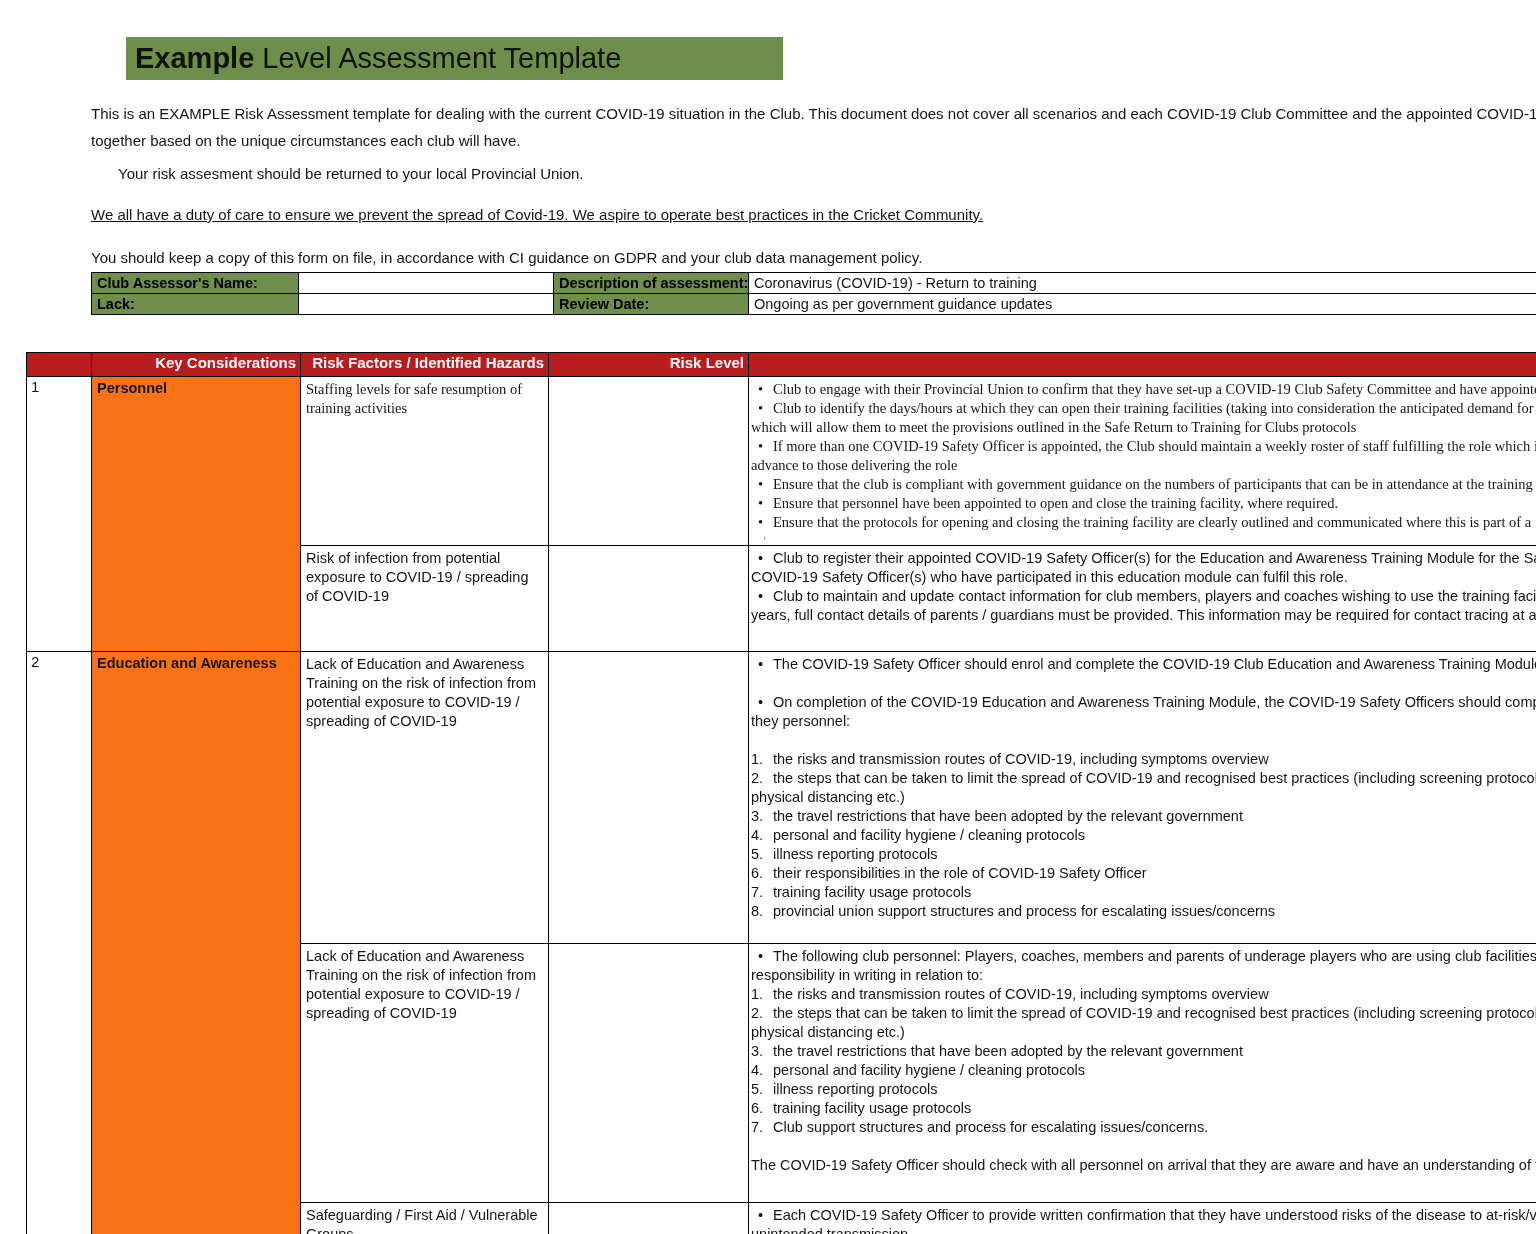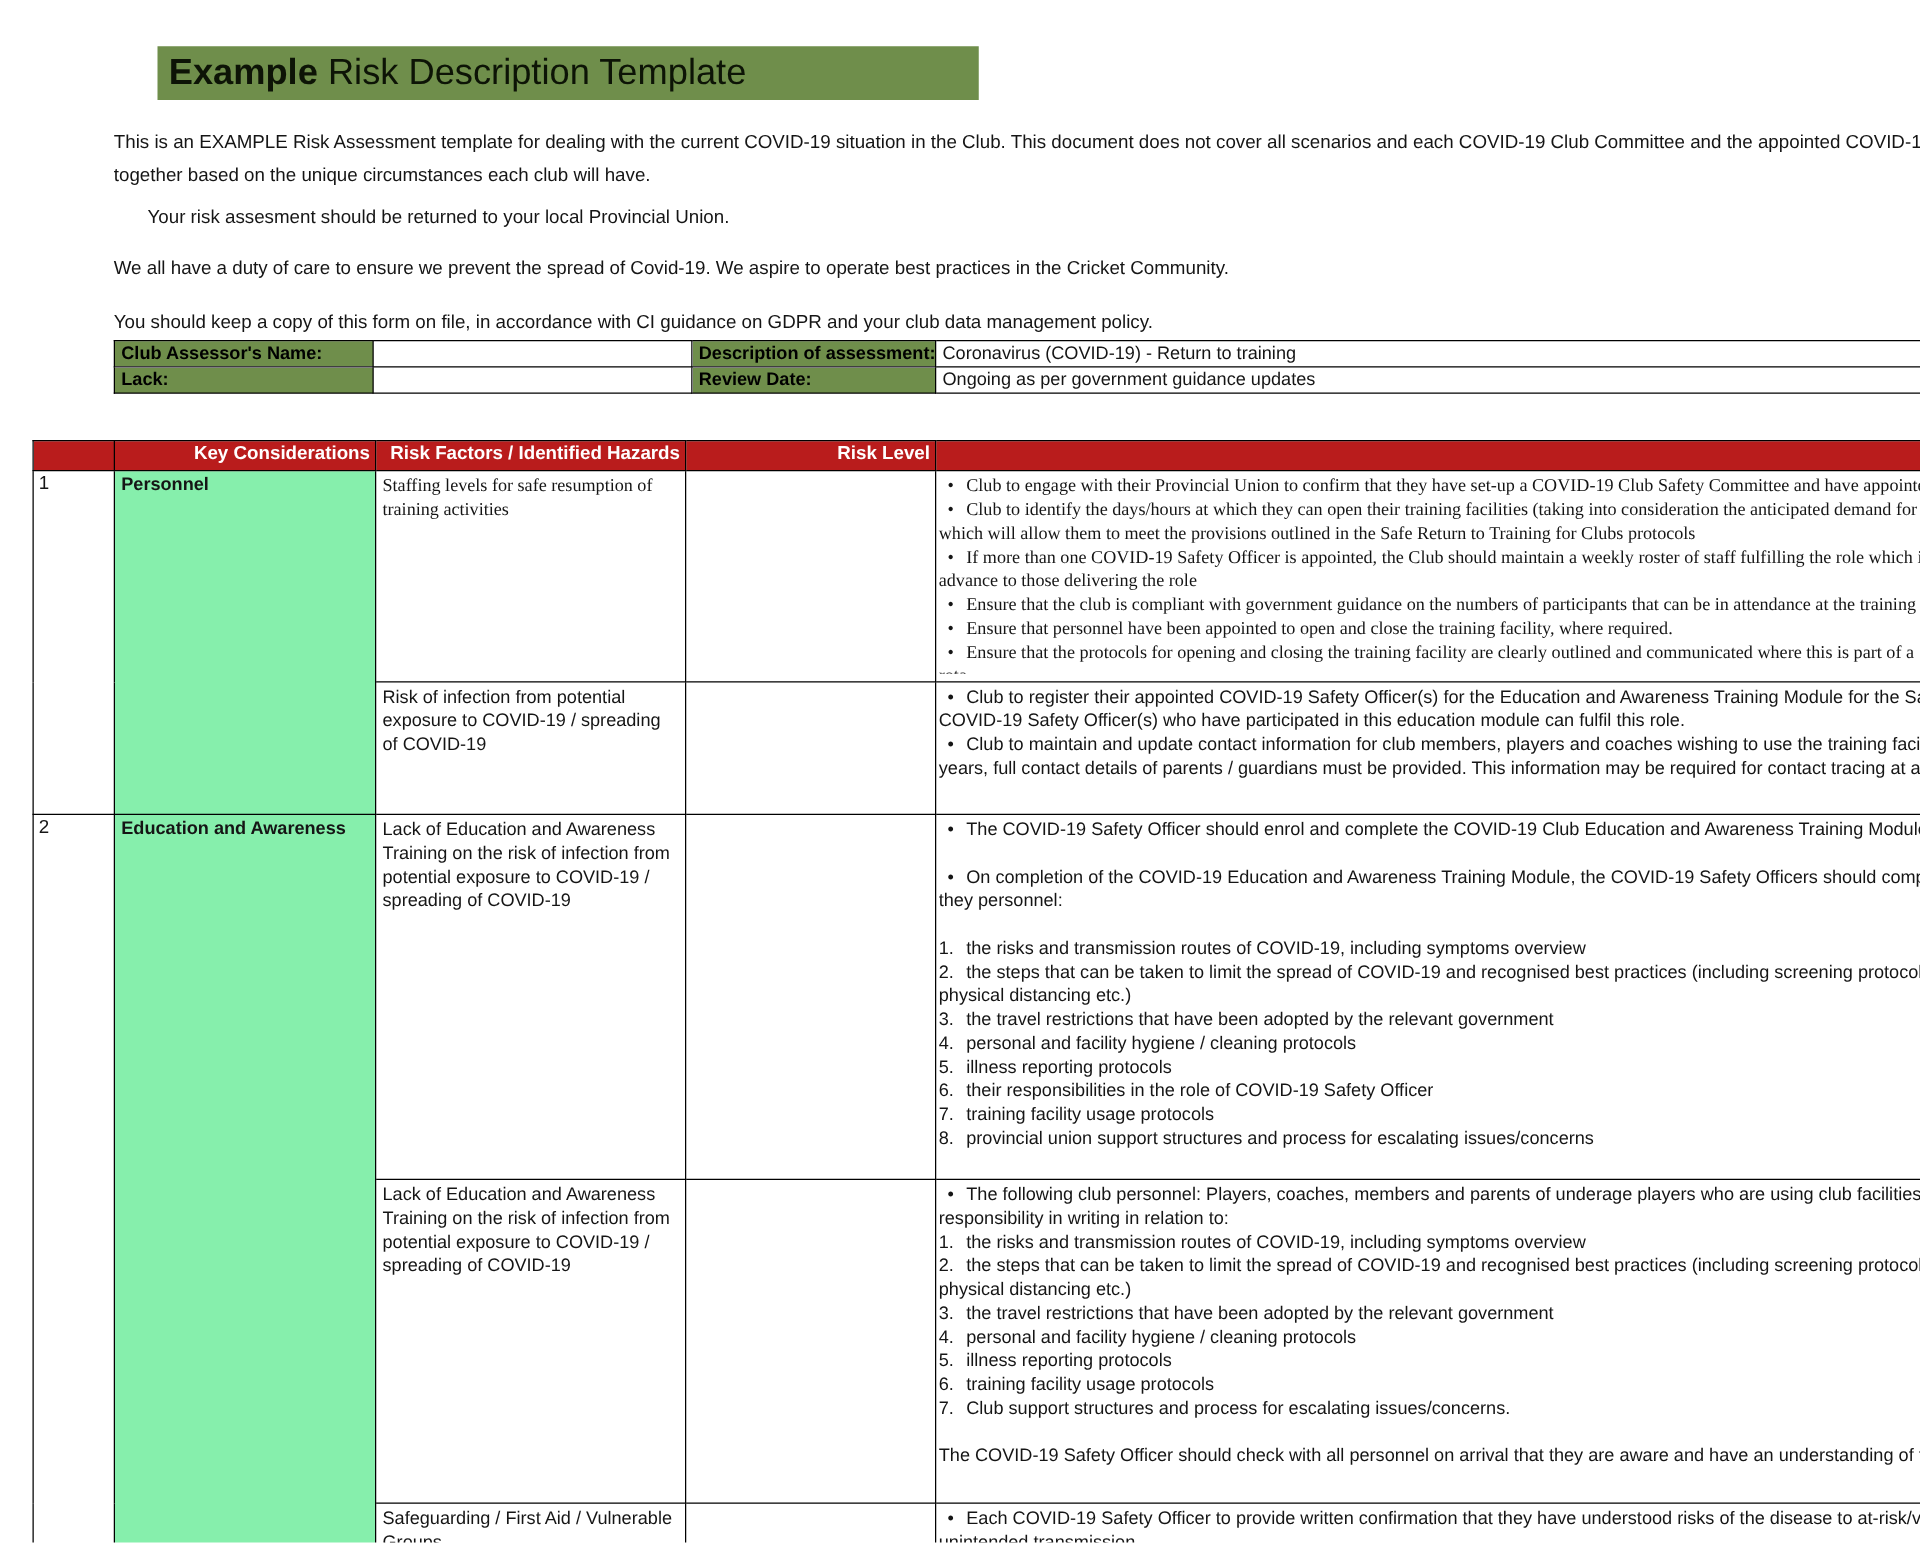--- a/index.html
+++ b/index.html
@@ -24,21 +24,21 @@
 
   
   .para {
     position: absolute; left: 91px;
     font-size: 15px; line-height: 20px;
     white-space: nowrap;
   }
   .p1l1 { top: 104px; }
   .p1l2 { top: 131px; }
   .p2   { top: 164px; margin-left: 27px; }
-  .p3   { top: 205px; }
+  .p3   { top: 205px; text-decoration: underline; }
   .p4   { top: 233px; margin-top: 15px; }
 
   
   table { border-collapse: collapse; table-layout: fixed; }
   .info-table {
     position: absolute; left: 91px; top: 272px;
     width: 1657px;
     font-size: 14.5px;
   }
   .info-table td {
@@ -67,41 +67,41 @@
   }
   .main-table th {
     background: #b91c1c; color: #ffffff;
     font-weight: bold; font-size: 15px;
     text-align: right;
     height: 21px;
     padding: 1px 4px;
     white-space: nowrap;
   }
   td.numcell { background: #ffffff; padding: 1px 4px; font-size: 15px; }
-  td.keycell { background: #86efac; font-weight: bold; padding: 3px 5px; font-size: 14.5px; }
+  td.keycell { background: #f97316; font-weight: bold; padding: 3px 5px; font-size: 14.5px; }
   td.hazcell { background: #ffffff; padding: 3px 5px; line-height: 19px; font-size: 14.5px; }
   td.riskcell { background: #ffffff; }
   td.ctrlcell { background: #ffffff; }
 
   .cellbox { overflow: hidden; box-sizing: border-box; padding: 3px 0 0 2px; }
   .h162 { height: 162px; font-family: Liberation Serif, serif; } .h99 { height: 99px; } .h285 { height: 285px; }
   .h252 { height: 252px; } .hlast { height: 300px; }
 
   .ml { white-space: nowrap; line-height: 19px; height: 19px; font-size: 14.5px; }
   .ml .pre { display: inline-block; }
   .ml.b .pre { margin-left: 7px; width: 15px; }
   .ml.n .pre { width: 22px; }
   .ml.e { height: 19px; }
 </style>
 </head>
 <body>
 
 <div class="titlebar">
   <span class="lead">Example</span>
-    <span class="rest"> Risk Description Template</span>
+    <span class="rest"> Level Assessment Template</span>
 </div>
 
 <div class="para p1l1">This is an EXAMPLE Risk Assessment template for dealing with the current COVID-19 situation in the Club. This document does not cover all scenarios and each COVID-19 Club Committee and the appointed COVID-19 Club Safety Officers should work</div>
 <div class="para p1l2">together based on the unique circumstances each club will have.</div>
 <div class="para p2">Your risk assesment should be returned to your local Provincial Union.</div>
 <div class="para p3">We all have a duty of care to ensure we prevent the spread of Covid-19. We aspire to operate best practices in the Cricket Community.</div>
 <div class="para p4">You should keep a copy of this form on file, in accordance with CI guidance on GDPR and your club data management policy.</div>
 
 <table class="info-table">
   <colgroup>

